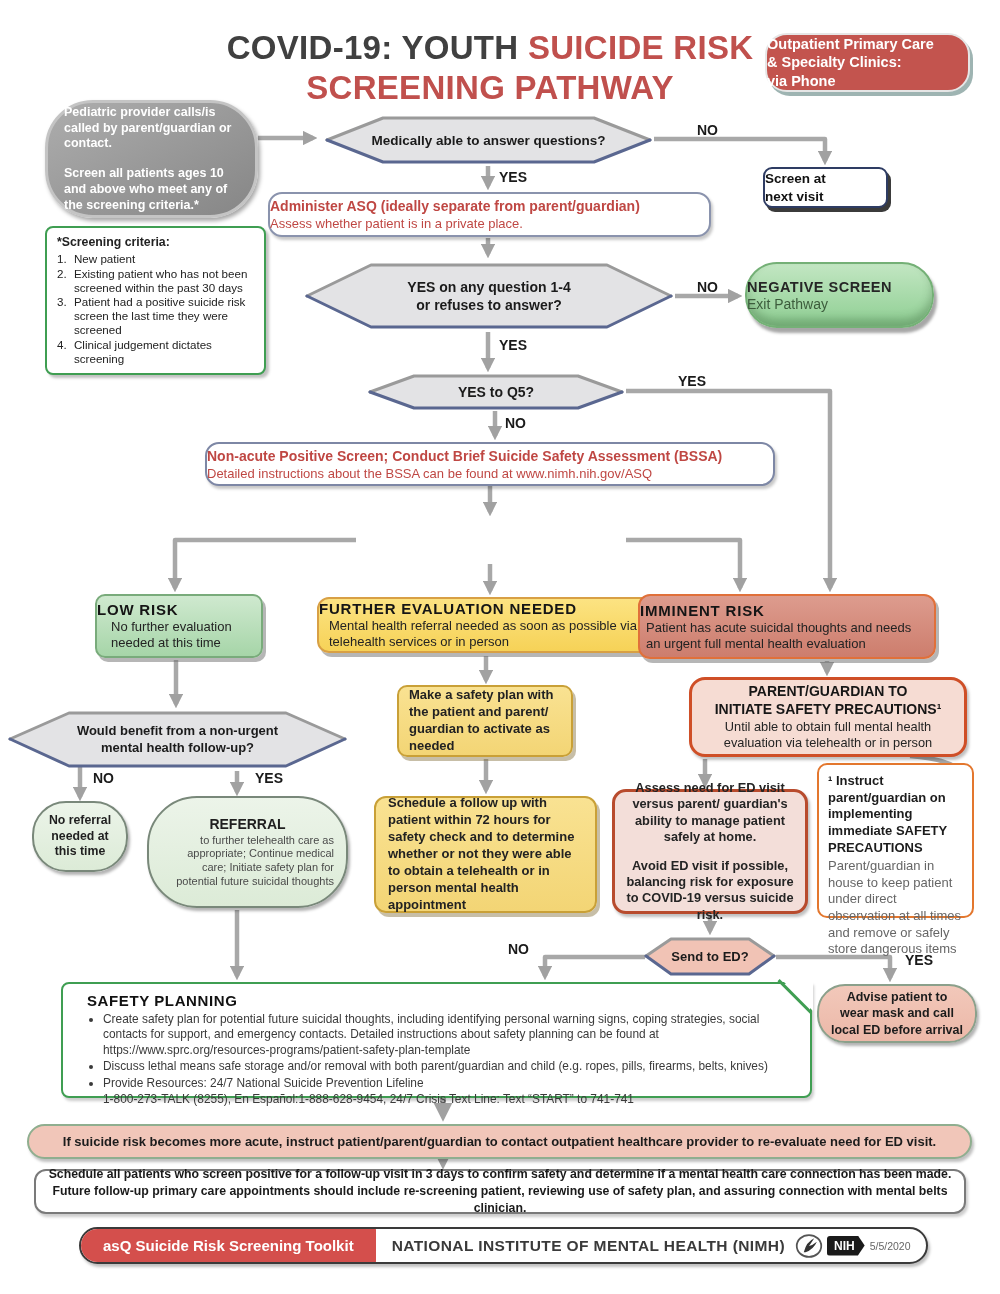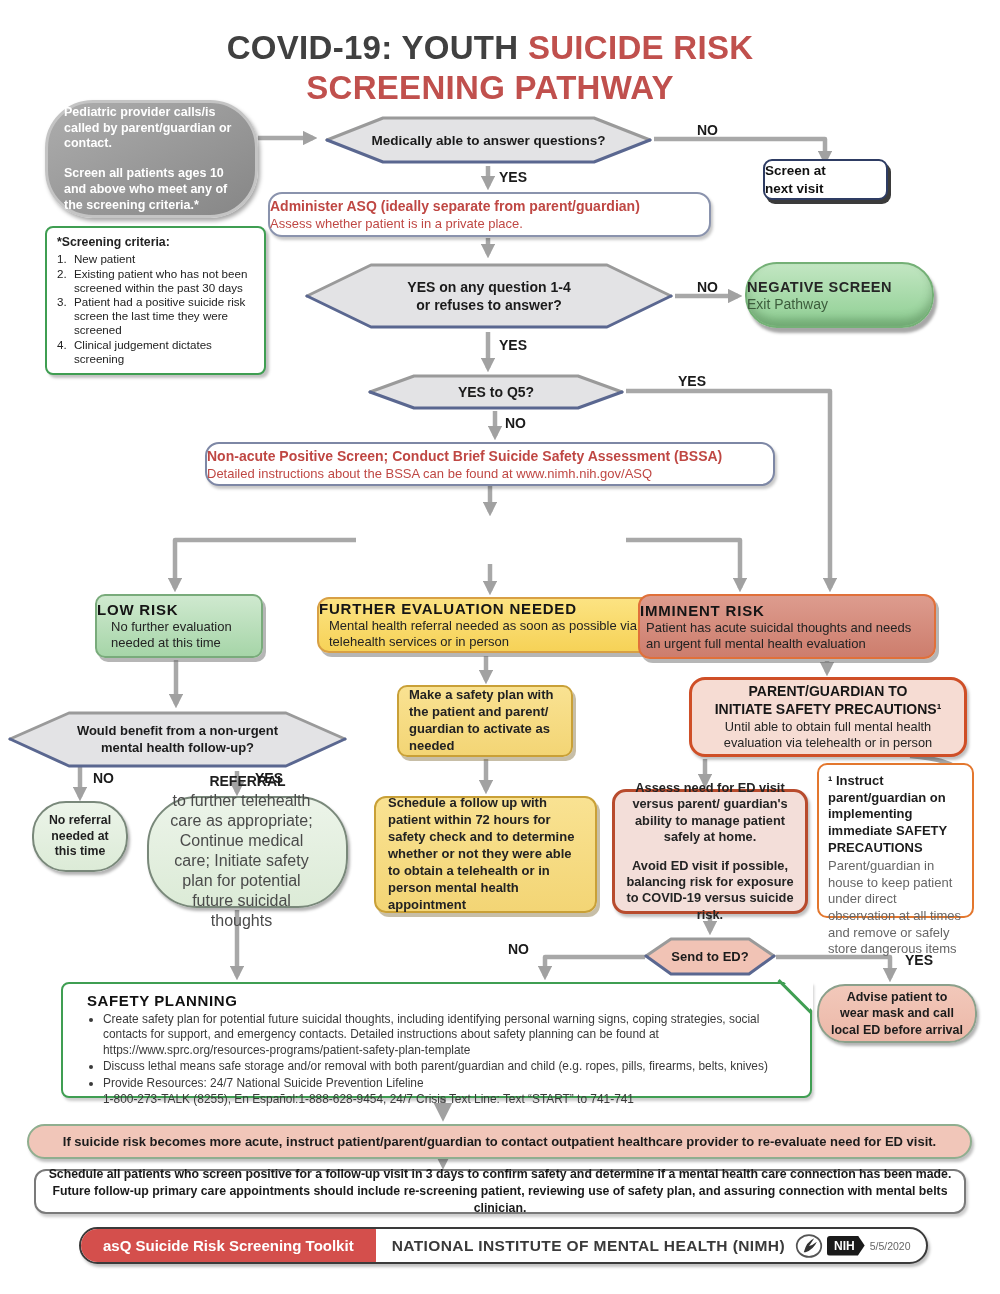--- a/index.html
+++ b/index.html
@@ -145,20 +145,25 @@
   <div class="abs edge-label" style="left:93px;top:770px;">NO</div>
   <div class="abs edge-label" style="left:255px;top:770px;">YES</div>
   <div class="abs edge-label" style="left:508px;top:941px;">NO</div>
   <div class="abs edge-label" style="left:905px;top:952px;">YES</div>
 
   <div class="abs title" style="left:170px;top:28px;width:640px;">
     <div><span class="dark">COVID-19: YOUTH</span><span> SUICIDE RISK</span></div>
     <div>SCREENING PATHWAY</div>
   </div>
 
+  <div class="abs node badge" style="left:765px;top:33px;width:205px;height:59px;">
+    <div>Outpatient Primary Care</div>
+    <div>&amp; Specialty Clinics:</div>
+    <div>via Phone</div>
+  </div>
 
   <div class="abs node bubble" style="left:45px;top:100px;width:213px;height:118px;">
     <div>Pediatric provider calls/is called by parent/guardian or contact.</div>
     <div>Screen all patients ages 10 and above who meet any of the screening criteria.*</div>
   </div>
 
   <div class="abs node criteria" style="left:45px;top:226px;width:221px;">
     <div class="ct">*Screening criteria:</div>
     <div class="citem">
         <span class="n">1.</span>
@@ -180,21 +185,21 @@
 
   <div class="abs diamond" style="left:325px;top:115px;width:327px;height:50px;">
     <svg width="327" height="50" viewBox="0 0 327 50">
       <polygon points="2,25 58,3 269,3 325,25 269,47 58,47" fill="#e3e3e5"></polygon>
       <polyline points="2,25 58,3 269,3 325,25" stroke="#9a9a9a" stroke-width="3" fill="none" stroke-linejoin="round" stroke-linecap="round"></polyline>
       <polyline points="325,25 269,47 58,47 2,25" stroke="#5a6790" stroke-width="3" fill="none" stroke-linejoin="round" stroke-linecap="round"></polyline>
     </svg>
     <div class="dtext" style="font-size:13.5px;">Medically able to answer questions?</div>
   </div>
 
-  <div class="abs node screen-next" style="left:763px;top:159px;width:125px;height:41px;">
+  <div class="abs node screen-next" style="left:763px;top:167px;width:125px;height:41px;">
     <div>Screen at</div>
     <div>next visit</div>
   </div>
 
   <div class="abs node whitebox" style="left:268px;top:192px;width:443px;height:45px;">
     <div class="redline1">Administer ASQ (ideally separate from parent/guardian)</div>
     <div class="redline2">Assess whether patient is in a private place.</div>
   </div>
 
   <div class="abs diamond" style="left:305px;top:261px;width:368px;height:70px;">
@@ -253,21 +258,21 @@
       <span>mental health follow-up?</span>
     </div>
   </div>
 
   <div class="abs node greenpill" style="left:32px;top:801px;width:96px;height:71px;font-weight:bold;font-size:12.3px;color:#1f1f1f;line-height:1.3;text-align:center;">
     <div style="padding:0 8px;">No referral needed at this time</div>
   </div>
 
   <div class="abs node greenpill" style="left:147px;top:796px;width:201px;height:112px;border-radius:50px;text-align:center;">
     <div style="font-weight:bold;font-size:14px;color:#1f1f1f;">REFERRAL</div>
-    <div style="font-size:16px;color:#4a4a4a;line-height:1.25;padding:2px 24px 0 12px;">to further telehealth care as appropriate; Continue medical care; Initiate safety plan for potential future suicidal thoughts</div>
+    <div style="font-size:11px;color:#4a4a4a;line-height:1.25;padding:2px 12px 0 12px;text-align:right;">to further telehealth care as appropriate; Continue medical care; Initiate safety plan for potential future suicidal thoughts</div>
   </div>
 
   <div class="abs node yellowbox" style="left:397px;top:685px;width:176px;height:72px;">
     <div style="padding:0 10px;">Make a safety plan with the patient and parent/ guardian to activate as needed</div>
   </div>
   <div class="abs node yellowbox" style="left:374px;top:796px;width:223px;height:117px;border-radius:12px;">
     <div style="padding:0 12px;">Schedule a follow up with patient within 72 hours for safety check and to determine whether or not they were able to obtain a telehealth or in person mental health appointment</div>
   </div>
 
   <div class="abs node parentbox" style="left:689px;top:677px;width:278px;height:80px;text-align:center;">

